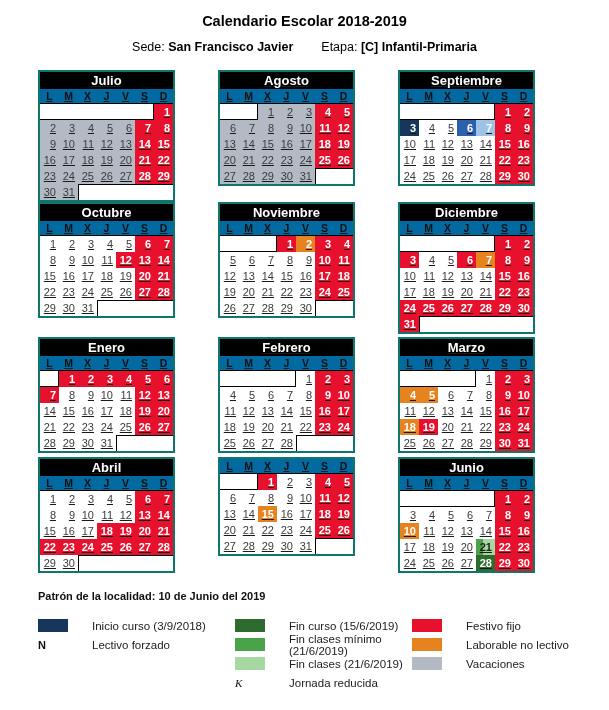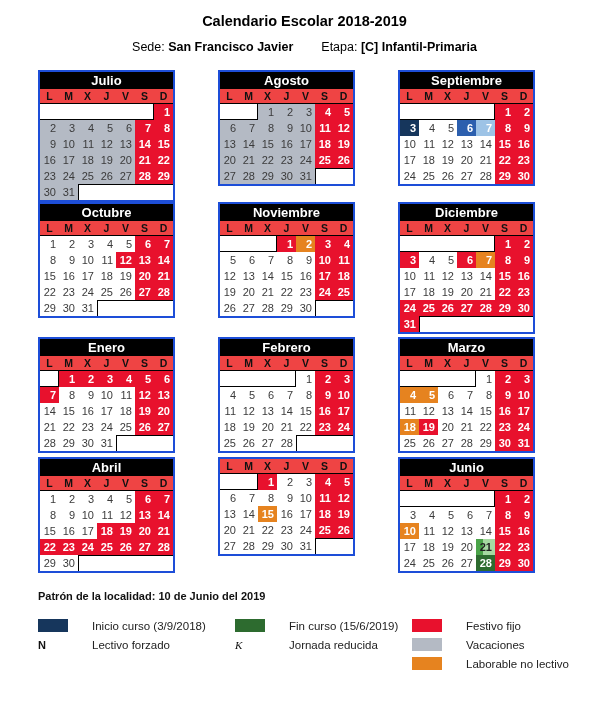--- a/index.html
+++ b/index.html
@@ -19,21 +19,21 @@
   .doc-subtitle .gap{display:inline-block;width:28px;}
   
   .months-grid{
     margin:16px 0 0 38px;
     display:grid;
     grid-template-columns:repeat(3,137px);
     column-gap:43px;
     grid-template-rows:132px 135px 120px auto;
     align-items:start;
   }
-  .month{border:2px solid #1d4ed8;background:#ef4444;}
+  .month{border:2px solid #0f766e;background:#0369a1;text-decoration:underline;}
   .month-title{
     background:#000;color:#fff;font-weight:bold;font-size:13px;
     text-align:center;height:17px;line-height:17px;
   }
   .row{display:grid;grid-template-columns:repeat(7,1fr);}
   .dow-row{height:14px;border-bottom:1px solid #000;}
   .dow{
     text-align:center;font-weight:bold;font-size:10.5px;line-height:14px;color:#111;
   }
   .week{height:16px;}
@@ -736,31 +736,39 @@
         <span class="sym n">N</span>
         <span class="legend-label">Lectivo forzado</span>
       </div>
     </div>
     <div class="legend-col c2">
       <div class="legend-item">
         <span class="swatch" style="background: rgb(45, 107, 47);"></span>
         <span class="legend-label">Fin curso (15/6/2019)</span>
       </div>
       <div class="legend-item">
+        <span class="swatch" style="background: rgb(74, 163, 72);"></span>
+        <span class="legend-label">Fin clases mínimo (21/6/2019)</span>
+      </div>
+      <div class="legend-item">
+        <span class="swatch" style="background: rgb(166, 217, 161);"></span>
+        <span class="legend-label">Fin clases (21/6/2019)</span>
+      </div>
+      <div class="legend-item">
         <span class="sym k">K</span>
         <span class="legend-label">Jornada reducida</span>
       </div>
     </div>
     <div class="legend-col c3">
       <div class="legend-item">
         <span class="swatch" style="background: rgb(232, 17, 45);"></span>
         <span class="legend-label">Festivo fijo</span>
       </div>
       <div class="legend-item">
+        <span class="swatch" style="background: rgb(230, 131, 31);"></span>
+        <span class="legend-label">Laborable no lectivo</span>
+      </div>
+      <div class="legend-item">
         <span class="swatch" style="background: rgb(180, 186, 196);"></span>
         <span class="legend-label">Vacaciones</span>
-      </div>
-      <div class="legend-item">
-        <span class="swatch" style="background: rgb(230, 131, 31);"></span>
-        <span class="legend-label">Laborable no lectivo</span>
       </div>
     </div>
   </div>
 
 </body></html>

